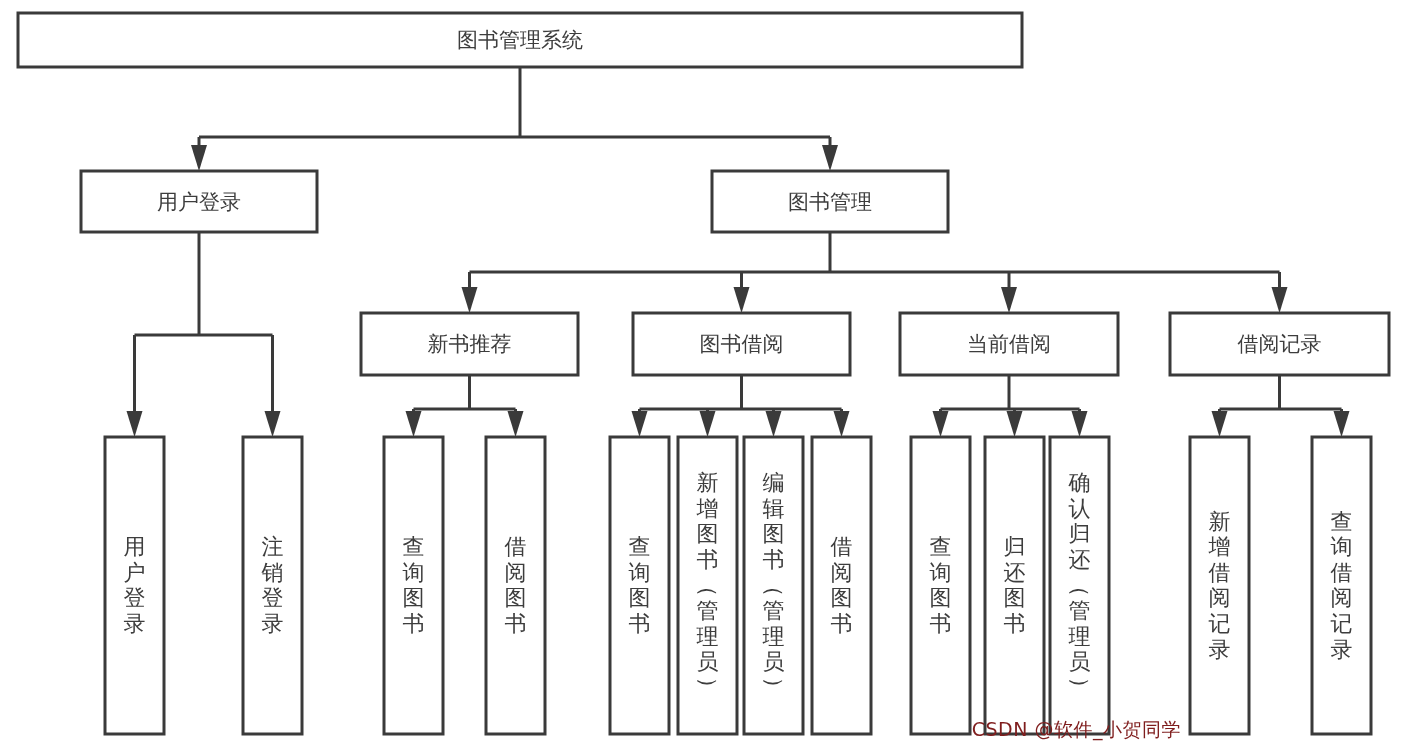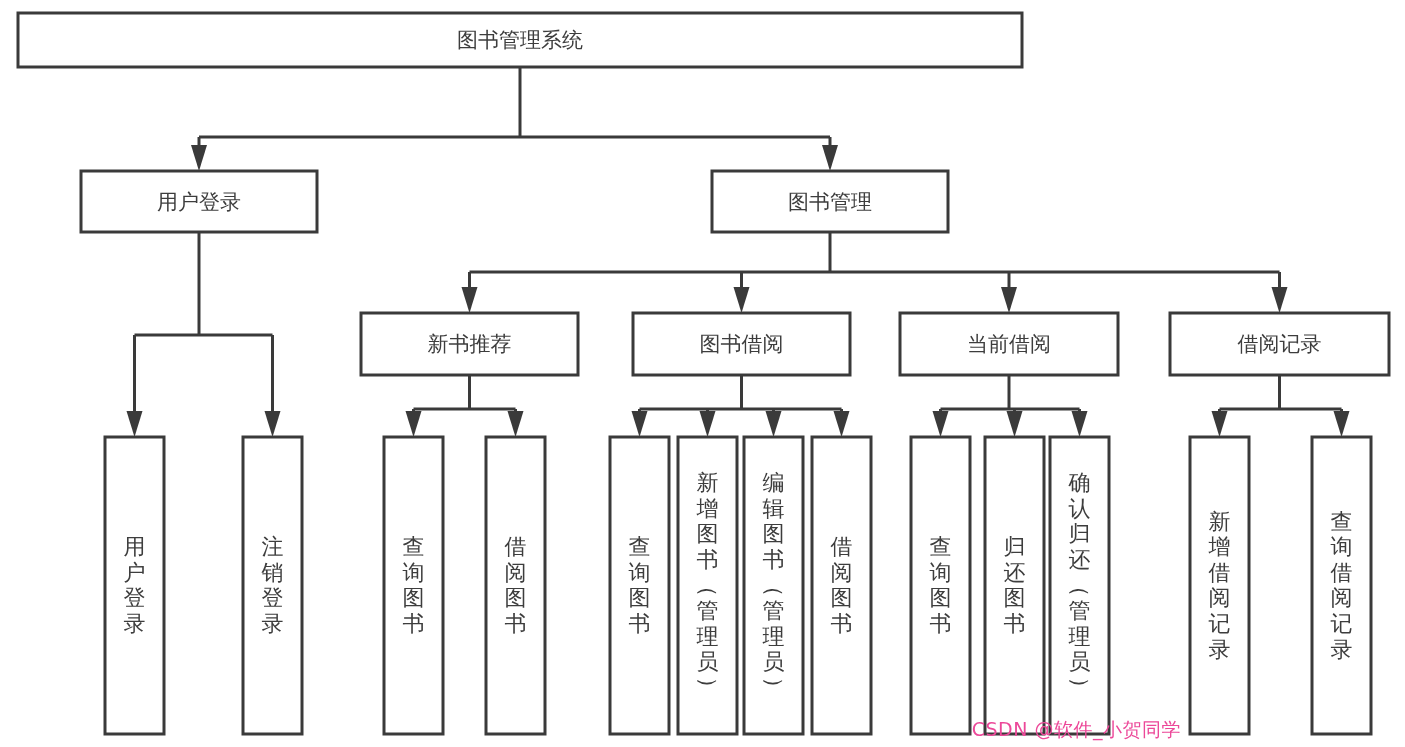--- a/index.html
+++ b/index.html
@@ -64,21 +64,21 @@
     text-align: center;
     pointer-events: none;
     white-space: pre;
   }
   .watermark {
     position: absolute;
     right: 8px;
     bottom: 4px;
     font-family: "DejaVu Sans", "Liberation Sans", sans-serif;
     font-size: 19px;
-    color: #ec4899;
+    color: #7f1d1d;
     letter-spacing: 0.5px;
     white-space: nowrap;
   }
 </style>
 </head>
 <body>
 
 <div id="diagram-root">
   <svg id="diagram-svg" viewBox="0 0 1405 747" xmlns="http://www.w3.org/2000/svg">
     <g id="edge-layer">

